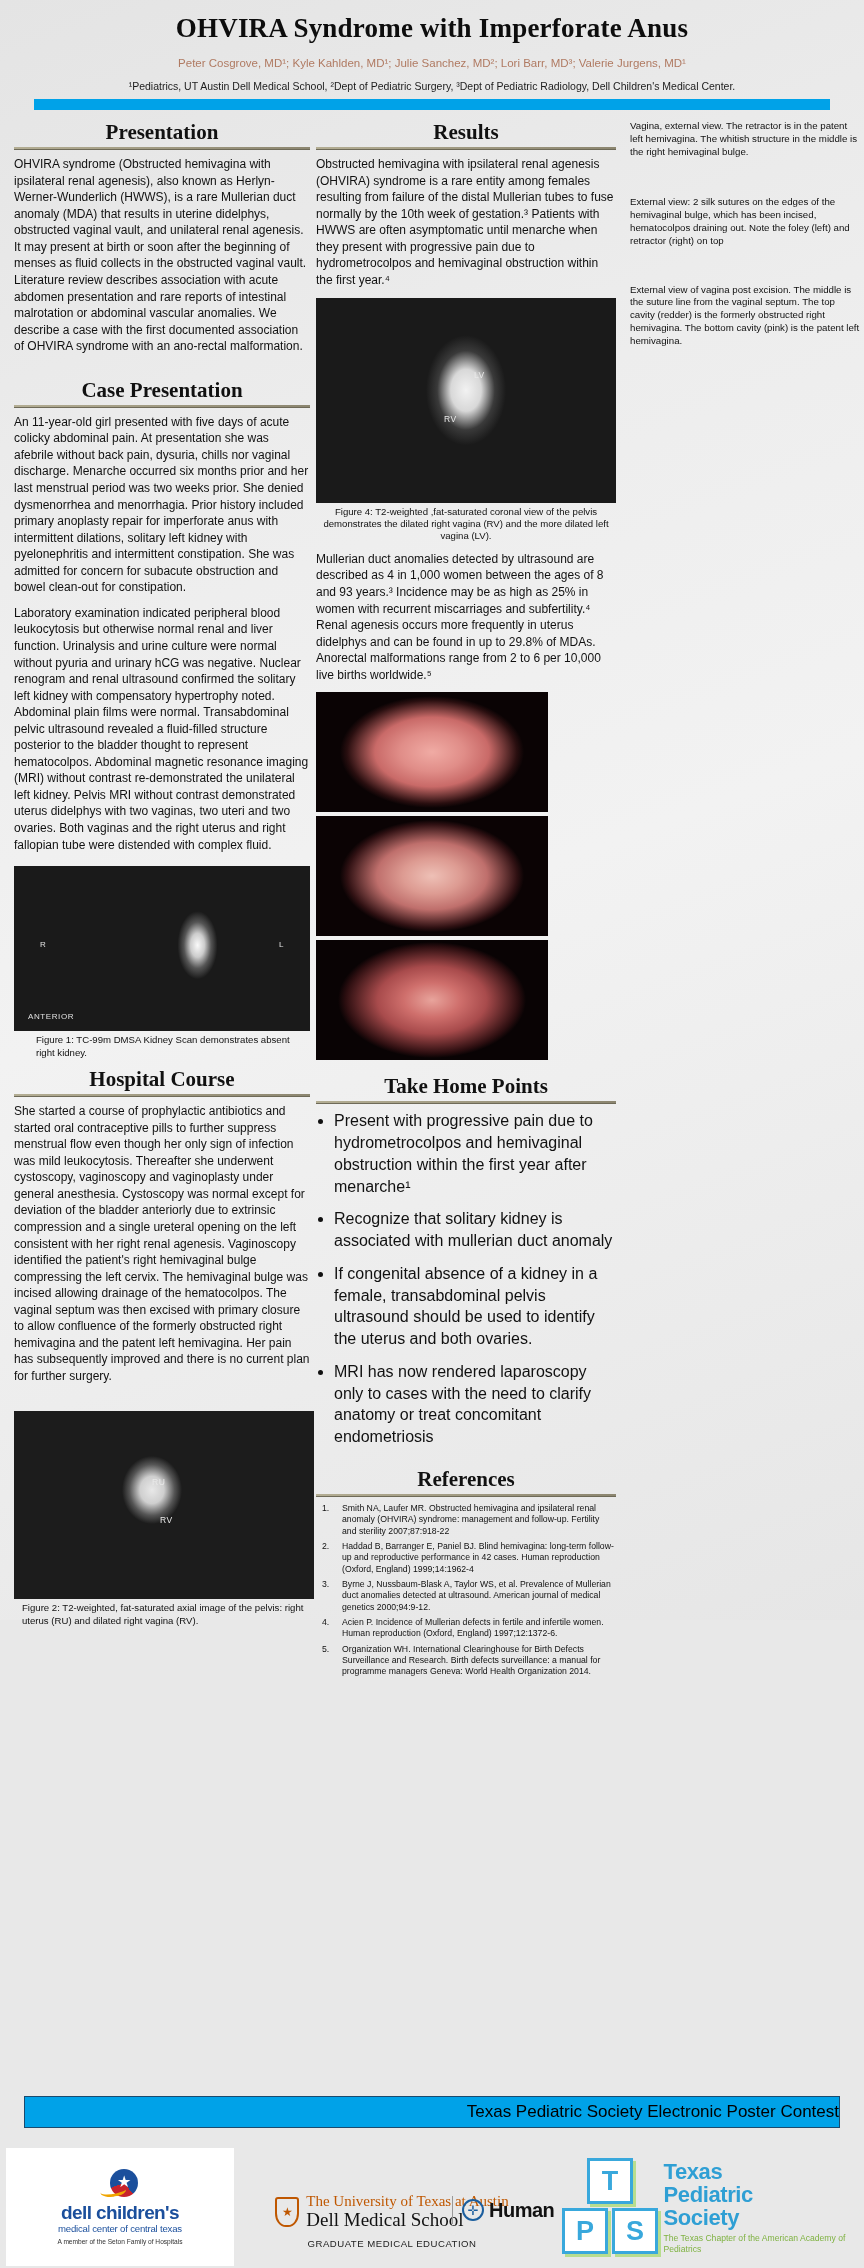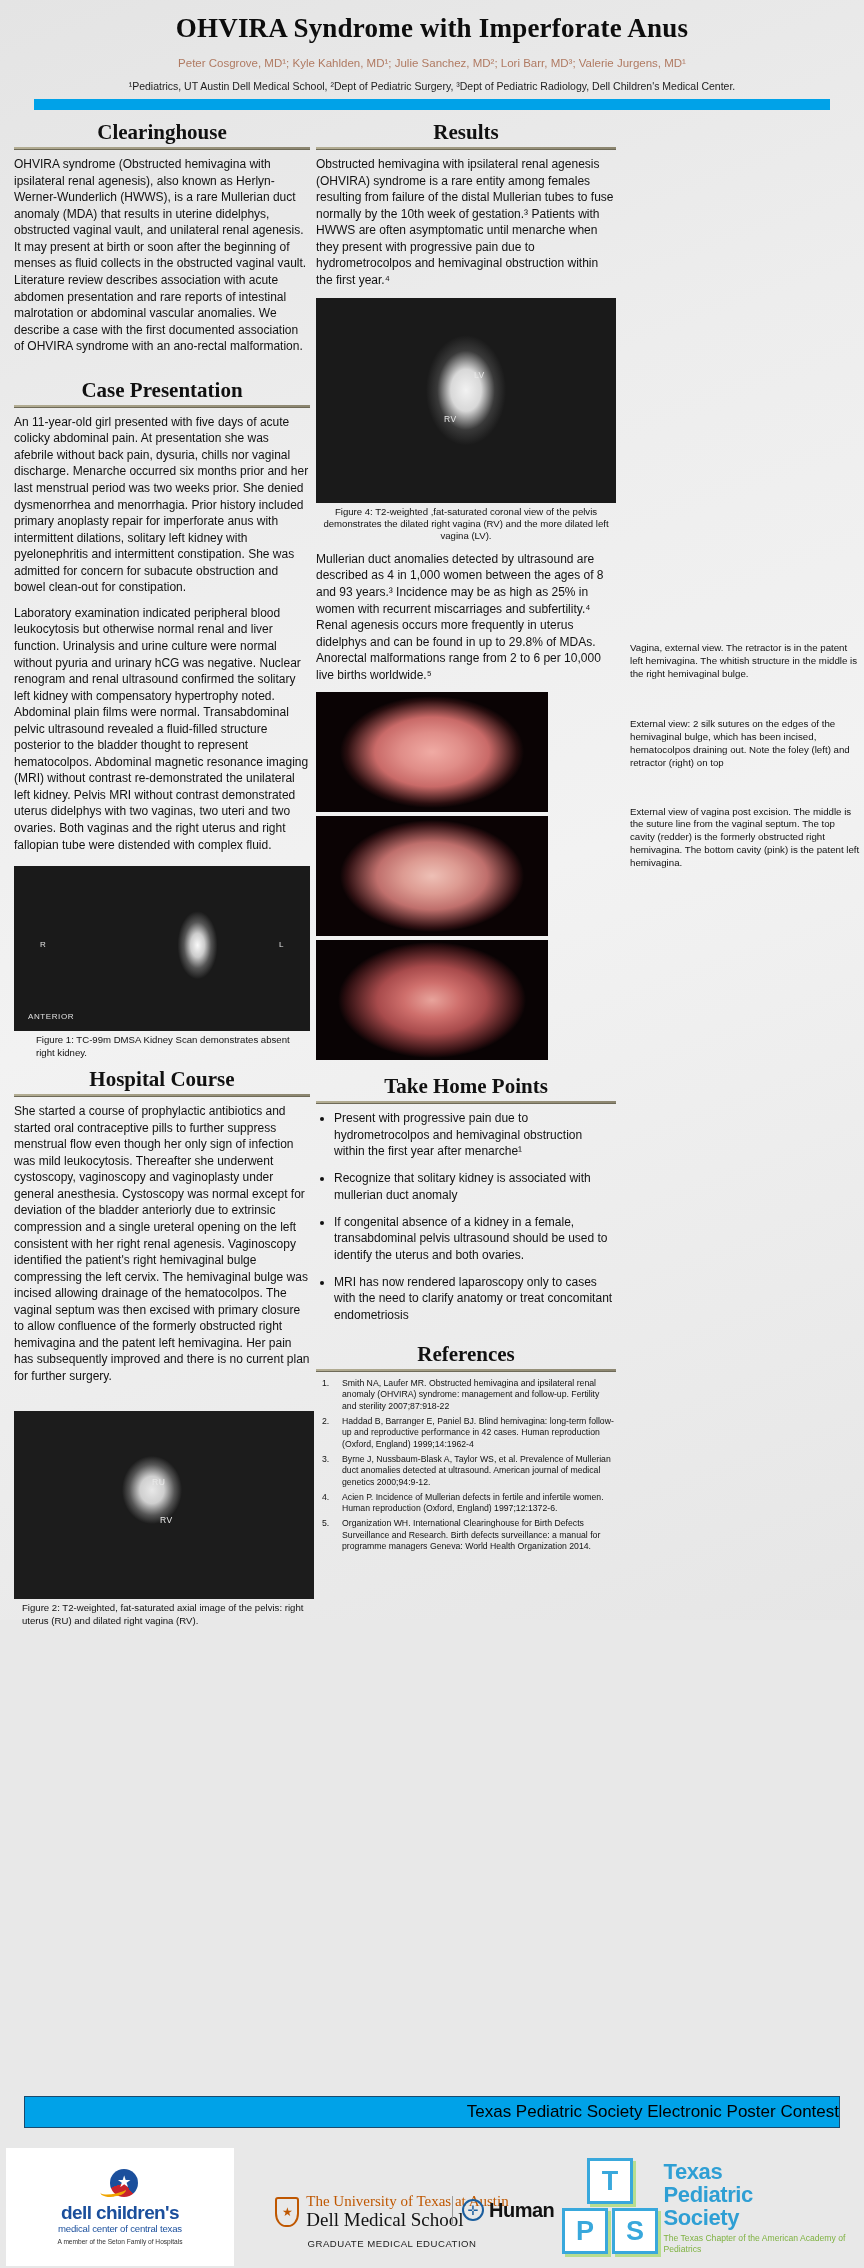--- a/index.html
+++ b/index.html
@@ -120,21 +120,21 @@
       radial-gradient(ellipse 94px 58px at 50% 50%, #e8a49c 0%, #cf6f6c 30%, #a84b4c 58%, #2c0e10 92%, #090304 100%),
       #080203;
   }
   .endo-note {
     font-size: 9.7px; color: #111; line-height: 1.32;
     padding-left: 8px;
   }
   .endo-row { display: flex; align-items: flex-start; margin-bottom: 4px; }
 
   
-  .bullets { font-size: 12px; color: #111; line-height: 1.36; }
+  .bullets { font-size: 16px; color: #111; line-height: 1.36; }
   .bullets li { margin-bottom: 11px; }
   .bullets ul { margin: 0; padding-left: 18px; }
 
   
   .refs { font-size: 8.7px; color: #111; line-height: 1.3; }
   .ref-item { display: flex; margin-bottom: 4px; }
   .ref-num { width: 26px; flex: 0 0 26px; padding-left: 6px; }
   .ref-txt { flex: 1; }
 
   
@@ -241,21 +241,21 @@
     <div class="hdr-authors">Peter Cosgrove, MD¹; Kyle Kahlden, MD¹; Julie Sanchez, MD²; Lori Barr, MD³; Valerie Jurgens, MD¹</div>
     <div class="hdr-affil">¹Pediatrics, UT Austin Dell Medical School, ²Dept of Pediatric Surgery, ³Dept of Pediatric Radiology, Dell Children's Medical Center.</div>
   </div>
   <div class="blue-rule"></div>
 
   <div class="cols">
 
     <div class="col-left">
 
       <div>
-        <div class="sect-h">Clearinghouse</div>
+        <div class="sect-h">Presentation</div>
         <div class="sect-rule"></div>
         <div class="body-txt">
           <p>OHVIRA syndrome (Obstructed hemivagina with ipsilateral renal agenesis), also known as Herlyn-Werner-Wunderlich (HWWS), is a rare Mullerian duct anomaly (MDA) that results in uterine didelphys, obstructed vaginal vault, and unilateral renal agenesis. It may present at birth or soon after the beginning of menses as fluid collects in the obstructed vaginal vault. Literature review describes association with acute abdomen presentation and rare reports of intestinal malrotation or abdominal vascular anomalies. We describe a case with the first documented association of OHVIRA syndrome with an ano-rectal malformation.</p>
         </div>
       </div>
 
       <div style="height:14px"></div>
 
       <div>
         <div class="sect-h">Case Presentation</div>
@@ -363,21 +363,21 @@
           </div>
           <div class="ref-item">
             <span class="ref-num">5.</span>
             <span class="ref-txt">Organization WH. International Clearinghouse for Birth Defects Surveillance and Research. Birth defects surveillance: a manual for programme managers Geneva: World Health Organization 2014.</span>
           </div>
         </div>
       </div>
     </div>
 
     <div class="col-far">
-      <div class="endo-note" style="margin-top:522px;">Vagina, external view. The retractor is in the patent left hemivagina. The whitish structure in the middle is the right hemivaginal bulge.</div>
+      <div class="endo-note" style="">Vagina, external view. The retractor is in the patent left hemivagina. The whitish structure in the middle is the right hemivaginal bulge.</div>
       <div class="endo-note" style="margin-top:38px;">External view: 2 silk sutures on the edges of the hemivaginal bulge, which has been incised, hematocolpos draining out. Note the foley (left) and retractor (right) on top</div>
       <div class="endo-note" style="margin-top:36px;">External view of vagina post excision. The middle is the suture line from the vaginal septum. The top cavity (redder) is the formerly obstructed right hemivagina. The bottom cavity (pink) is the patent left hemivagina.</div>
     </div>
   </div>
 
   <div class="banner">
     <span>Texas Pediatric Society Electronic Poster Contest</span>
   </div>
 
   <div class="lg-dell">

